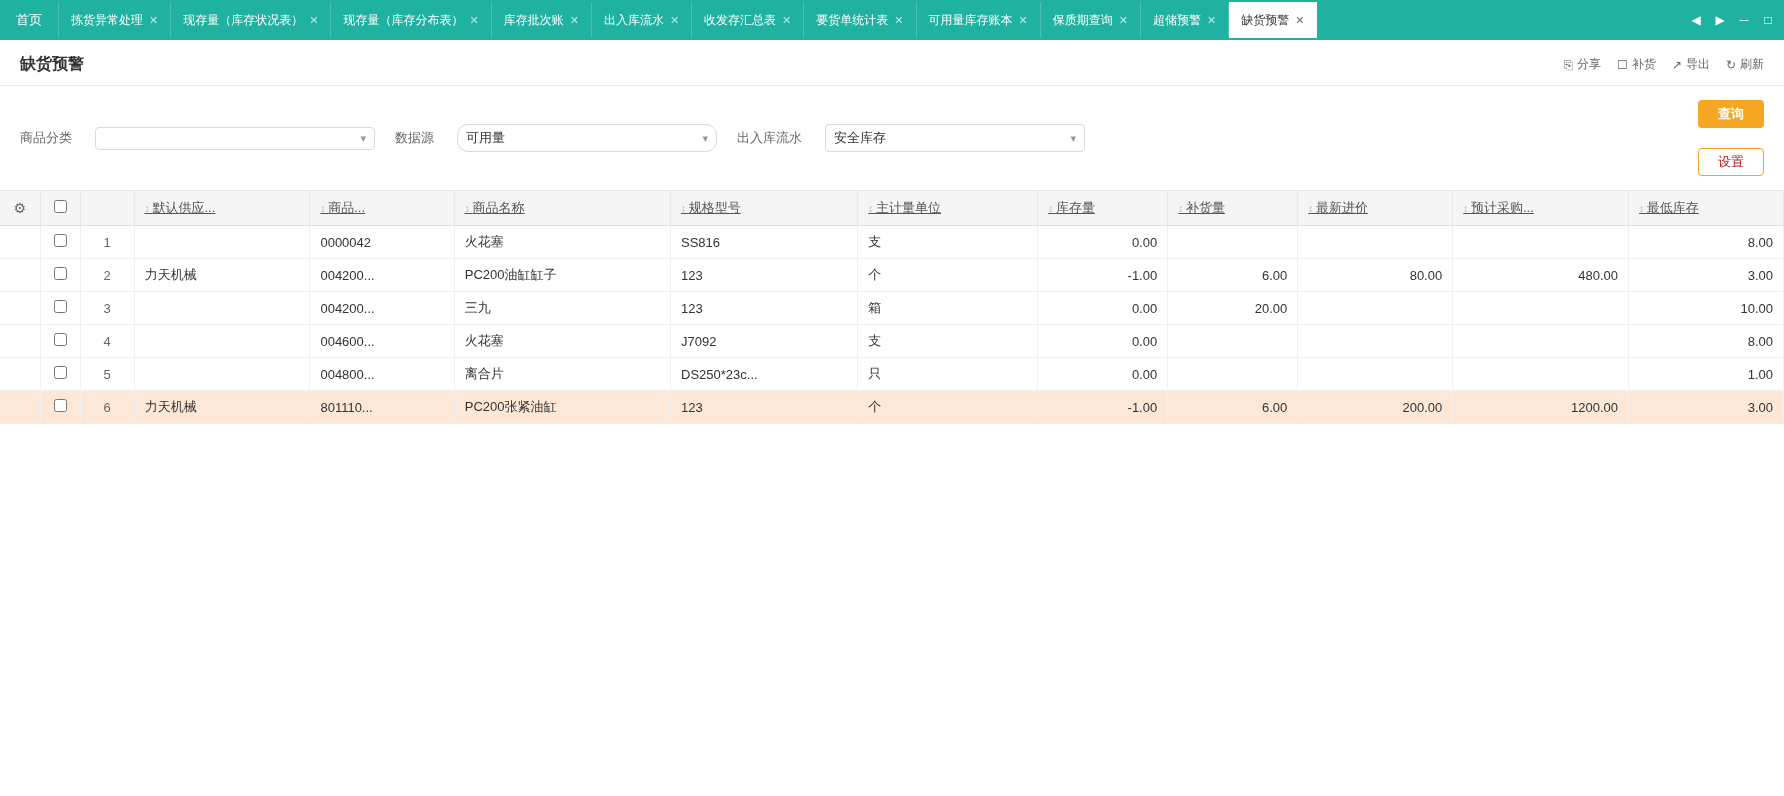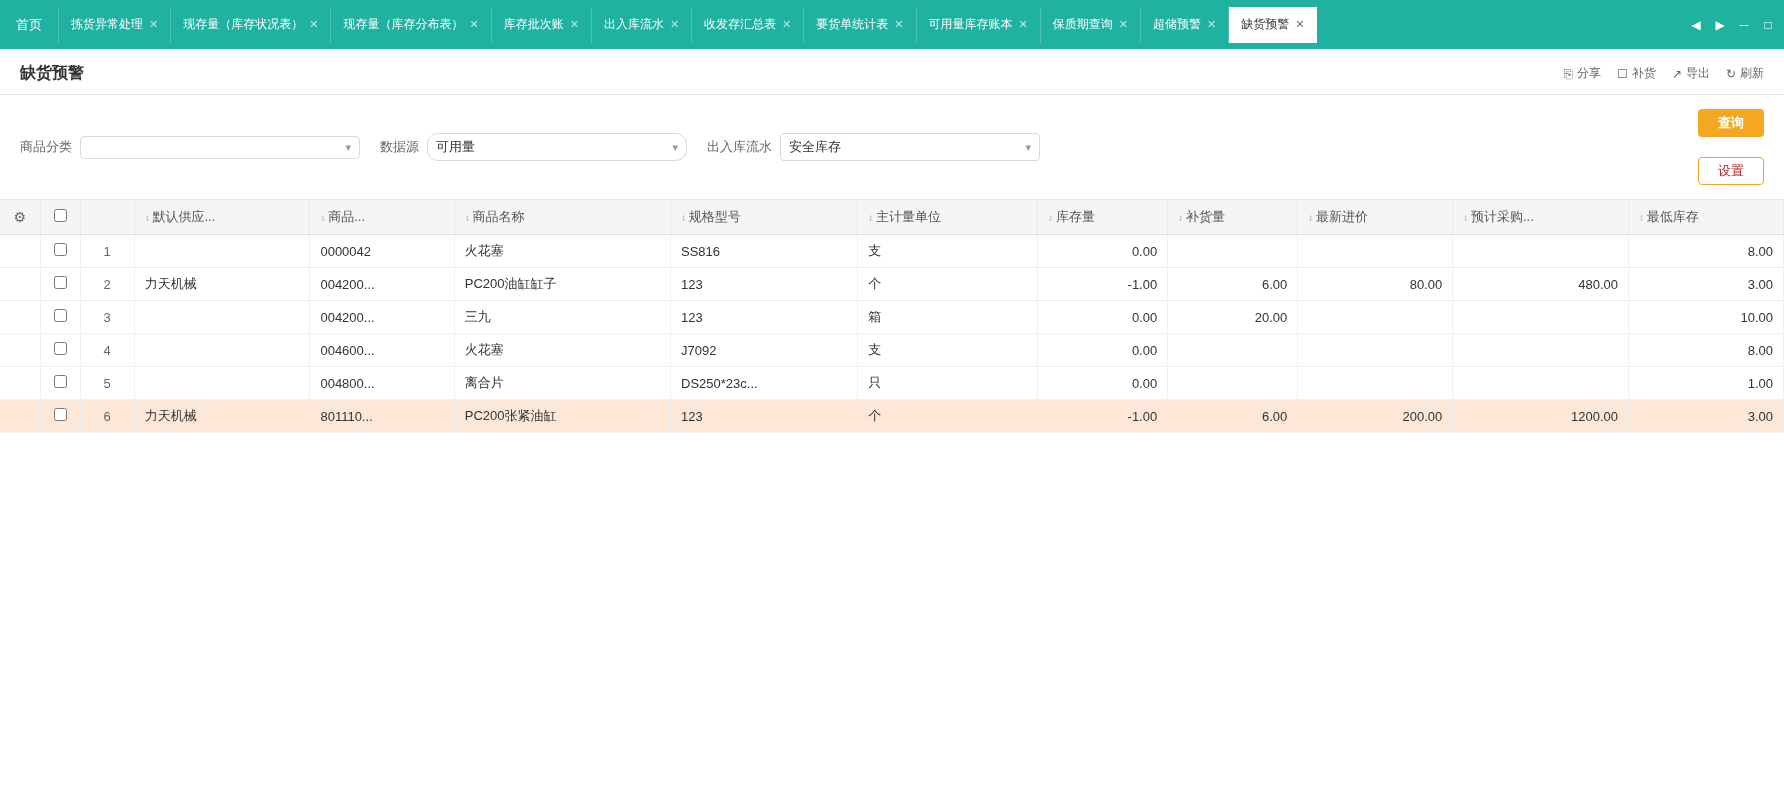--- a/index.html
+++ b/index.html
@@ -3,21 +3,21 @@
   <meta charset="utf-8">
   <style>
     * { box-sizing: border-box; margin: 0; padding: 0; }
     body { font-family: 'Microsoft YaHei', Arial, sans-serif; font-size: 13px; background: #f5f5f5; color: #333; }
 
     
     .tab-bar {
       display: flex;
       align-items: center;
       background: #20b2a0;
-      height: 49px;
+      height: 40px;
       overflow: hidden;
     }
     .tab-item {
       display: flex;
       align-items: center;
       padding: 0 12px;
       height: 36px;
       color: #fff;
       white-space: nowrap;
       cursor: pointer;
@@ -91,21 +91,21 @@
     .filter-bar {
       display: flex;
       align-items: center;
       padding: 14px 20px;
       gap: 20px;
       border-bottom: 1px solid #e8e8e8;
     }
     .filter-group {
       display: flex;
       align-items: center;
-      gap: 8px;
+      gap: 23px;
     }
     .filter-label {
       color: #666;
       font-size: 13px;
       white-space: nowrap;
     }
     .filter-select {
       display: flex;
       align-items: center;
       border: 1px solid #d9d9d9;
@@ -170,20 +170,21 @@
       padding: 8px 10px;
       text-align: left;
       font-weight: normal;
       color: #555;
       border-right: 1px solid #e8e8e8;
       white-space: nowrap;
       position: relative;
     }
     thead th.sortable {
       cursor: pointer;
+      text-decoration: underline;
     }
     thead th.sortable::before {
       content: '↕ ';
       color: #aaa;
       font-size: 10px;
     }
     thead th:first-child {
       width: 40px;
       text-align: center;
     }

